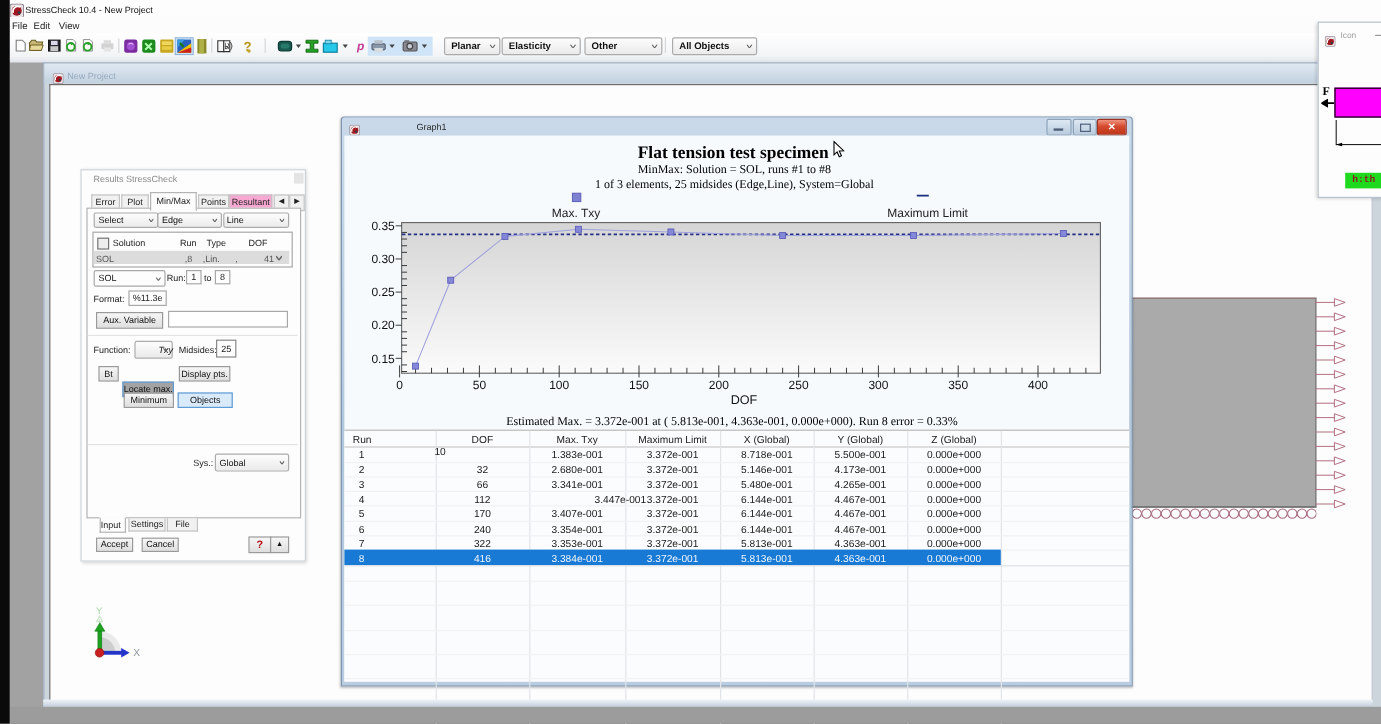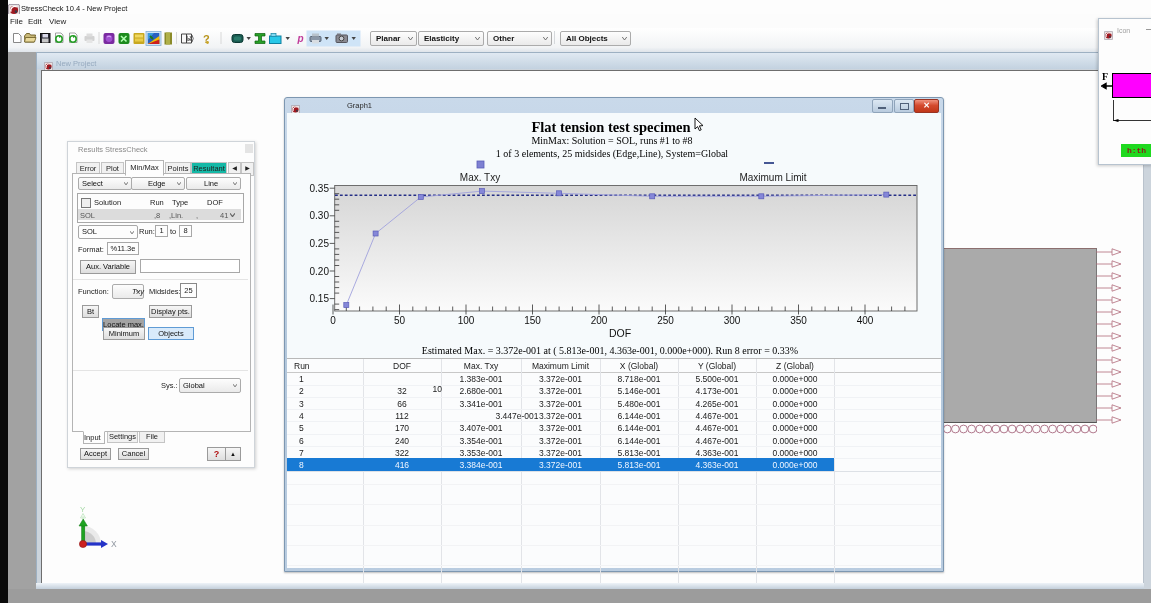--- a/index.html
+++ b/index.html
@@ -214,33 +214,33 @@
   </svg></div>
 
 <div id="panel" class="abs" style="left:67px;top:141px;width:186px;height:325px;background:#fdfdfd;border:1px solid #cfd4d9;box-shadow:1px 1px 3px rgba(0,0,0,0.18);font-size:7.5px;color:#222;">
   <div class="abs" style="left:10px;top:3px;color:#8a8a8a;">Results StressCheck</div>
   <div class="abs" style="left:177px;top:2px;width:8px;height:9px;background:#e4e4e4;"></div>
 
   <div class="abs" style="left:8px;top:20px;width:22px;height:12px;background:#f1f1f1;border:1px solid #c4c4c4;border-bottom:none;text-align:center;line-height:12px;">Error</div>
   <div class="abs" style="left:33px;top:20px;width:21px;height:12px;background:#f1f1f1;border:1px solid #c4c4c4;border-bottom:none;text-align:center;line-height:12px;">Plot</div>
   <div class="abs" style="left:57px;top:18px;width:37px;height:14px;background:#fdfdfd;border:1px solid #b4b4b4;border-bottom:1px solid #fdfdfd;text-align:center;line-height:14px;z-index:2;">Min/Max</div>
   <div class="abs" style="left:97px;top:20px;width:24px;height:12px;background:#f1f1f1;border:1px solid #c4c4c4;border-bottom:none;text-align:center;line-height:12px;">Points</div>
-  <div class="abs" style="left:123px;top:20px;width:34px;height:12px;background:#14b8a6;border:1px solid #c4c4c4;border-bottom:none;text-align:center;line-height:12px;">Resultant</div>
+  <div class="abs" style="left:123px;top:20px;width:34px;height:12px;background:#f9a8d4;border:1px solid #c4c4c4;border-bottom:none;text-align:center;line-height:12px;">Resultant</div>
   <div class="abs" style="left:160px;top:20px;width:11px;height:12px;background:#f1f1f1;border:1px solid #c4c4c4;text-align:center;line-height:11px;font-size:6px;">◀</div>
   <div class="abs" style="left:173px;top:20px;width:11px;height:12px;background:#f1f1f1;border:1px solid #c4c4c4;text-align:center;line-height:11px;font-size:6px;">▶</div>
 
   <div class="abs" style="left:4px;top:31px;width:177px;height:257px;background:#fdfdfd;border:1px solid #b4b4b4;"></div>
 
   <div class="combo" style="left:10px;top:35px;width:52px;height:11px;font-size:7.5px;font-weight:normal;"><span style="margin-left:3px;line-height:11px;">Select</span><svg class="ar" viewBox="0 0 6 4" style="width:4px;height:3px;">
         <path d="M0 0 L3 4 L6 0" fill="none" stroke="#666" stroke-width="1.4"></path>
       </svg></div>
-  <div class="combo" style="left:63px;top:35px;width:52px;height:11px;font-size:7.5px;font-weight:normal;"><span style="margin-left:16px;line-height:11px;">Edge</span><svg class="ar" viewBox="0 0 6 4" style="width:4px;height:3px;">
+  <div class="combo" style="left:63px;top:35px;width:52px;height:11px;font-size:7.5px;font-weight:normal;"><span style="margin-left:3px;line-height:11px;">Edge</span><svg class="ar" viewBox="0 0 6 4" style="width:4px;height:3px;">
         <path d="M0 0 L3 4 L6 0" fill="none" stroke="#666" stroke-width="1.4"></path>
       </svg></div>
-  <div class="combo" style="left:118px;top:35px;width:53px;height:11px;font-size:7.5px;font-weight:normal;"><span style="margin-left:17px;line-height:11px;">Line</span><svg class="ar" viewBox="0 0 6 4" style="width:4px;height:3px;">
+  <div class="combo" style="left:118px;top:35px;width:53px;height:11px;font-size:7.5px;font-weight:normal;"><span style="margin-left:2px;line-height:11px;">Line</span><svg class="ar" viewBox="0 0 6 4" style="width:4px;height:3px;">
         <path d="M0 0 L3 4 L6 0" fill="none" stroke="#666" stroke-width="1.4"></path>
       </svg></div>
 
   <div class="abs" style="left:9px;top:51px;width:165px;height:28px;background:#fdfdfd;border:1px solid #a8a8a8;"></div>
   <div class="abs" style="left:13px;top:56px;width:8px;height:8px;border:1px solid #777;background:#eee;"></div>
   <div class="abs" style="left:26px;top:56px;">Solution</div>
   <div class="abs" style="left:82px;top:56px;">Run</div>
   <div class="abs" style="left:104px;top:56px;">Type</div>
   <div class="abs" style="left:139px;top:56px;">DOF</div>
   <div class="abs" style="left:10px;top:67px;width:163px;height:11px;background:#dcdcdc;"></div>
@@ -470,21 +470,21 @@
       <div class="abs" style="left:547px;top:1px;width:1px;height:306px;background:#e2e4e8;"></div>
       <div class="abs" style="left:7px;top:3px;">Run</div>
       <div class="abs" style="left:75px;top:3px;width:80px;text-align:center;">DOF</div>
       <div class="abs" style="left:154px;top:3px;width:80px;text-align:center;">Max. Txy</div>
       <div class="abs" style="left:233.5px;top:3px;width:80px;text-align:center;">Maximum Limit</div>
       <div class="abs" style="left:312px;top:3px;width:80px;text-align:center;">X (Global)</div>
       <div class="abs" style="left:390px;top:3px;width:80px;text-align:center;">Y (Global)</div>
       <div class="abs" style="left:468px;top:3px;width:80px;text-align:center;">Z (Global)</div>
       <div class="abs" style="left:0;top:27px;width:654px;height:0;border-top:1px solid #f0f2f5;"></div>
       <div class="abs" style="left:12px;top:16.5px;color:#1a1a1a;">1</div>
-      <div class="abs" style="left:75px;top:26px;width:80px;text-align:right;color:#1a1a1a;">10</div>
+      <div class="abs" style="left:75px;top:13px;width:80px;text-align:left;color:#1a1a1a;">10</div>
       <div class="abs" style="left:154px;top:16.5px;width:80px;text-align:center;color:#1a1a1a;">1.383e-001</div>
       <div class="abs" style="left:233.5px;top:16.5px;width:80px;text-align:center;color:#1a1a1a;">3.372e-001</div>
       <div class="abs" style="left:312px;top:16.5px;width:80px;text-align:center;color:#1a1a1a;">8.718e-001</div>
       <div class="abs" style="left:390px;top:16.5px;width:80px;text-align:center;color:#1a1a1a;">5.500e-001</div>
       <div class="abs" style="left:468px;top:16.5px;width:80px;text-align:center;color:#1a1a1a;">0.000e+000</div>
       <div class="abs" style="left:0;top:39.3px;width:654px;height:0;border-top:1px solid #f0f2f5;"></div>
       <div class="abs" style="left:12px;top:28.8px;color:#1a1a1a;">2</div>
       <div class="abs" style="left:75px;top:28.8px;width:80px;text-align:center;color:#1a1a1a;">32</div>
       <div class="abs" style="left:154px;top:28.8px;width:80px;text-align:center;color:#1a1a1a;">2.680e-001</div>
       <div class="abs" style="left:233.5px;top:28.8px;width:80px;text-align:center;color:#1a1a1a;">3.372e-001</div>

